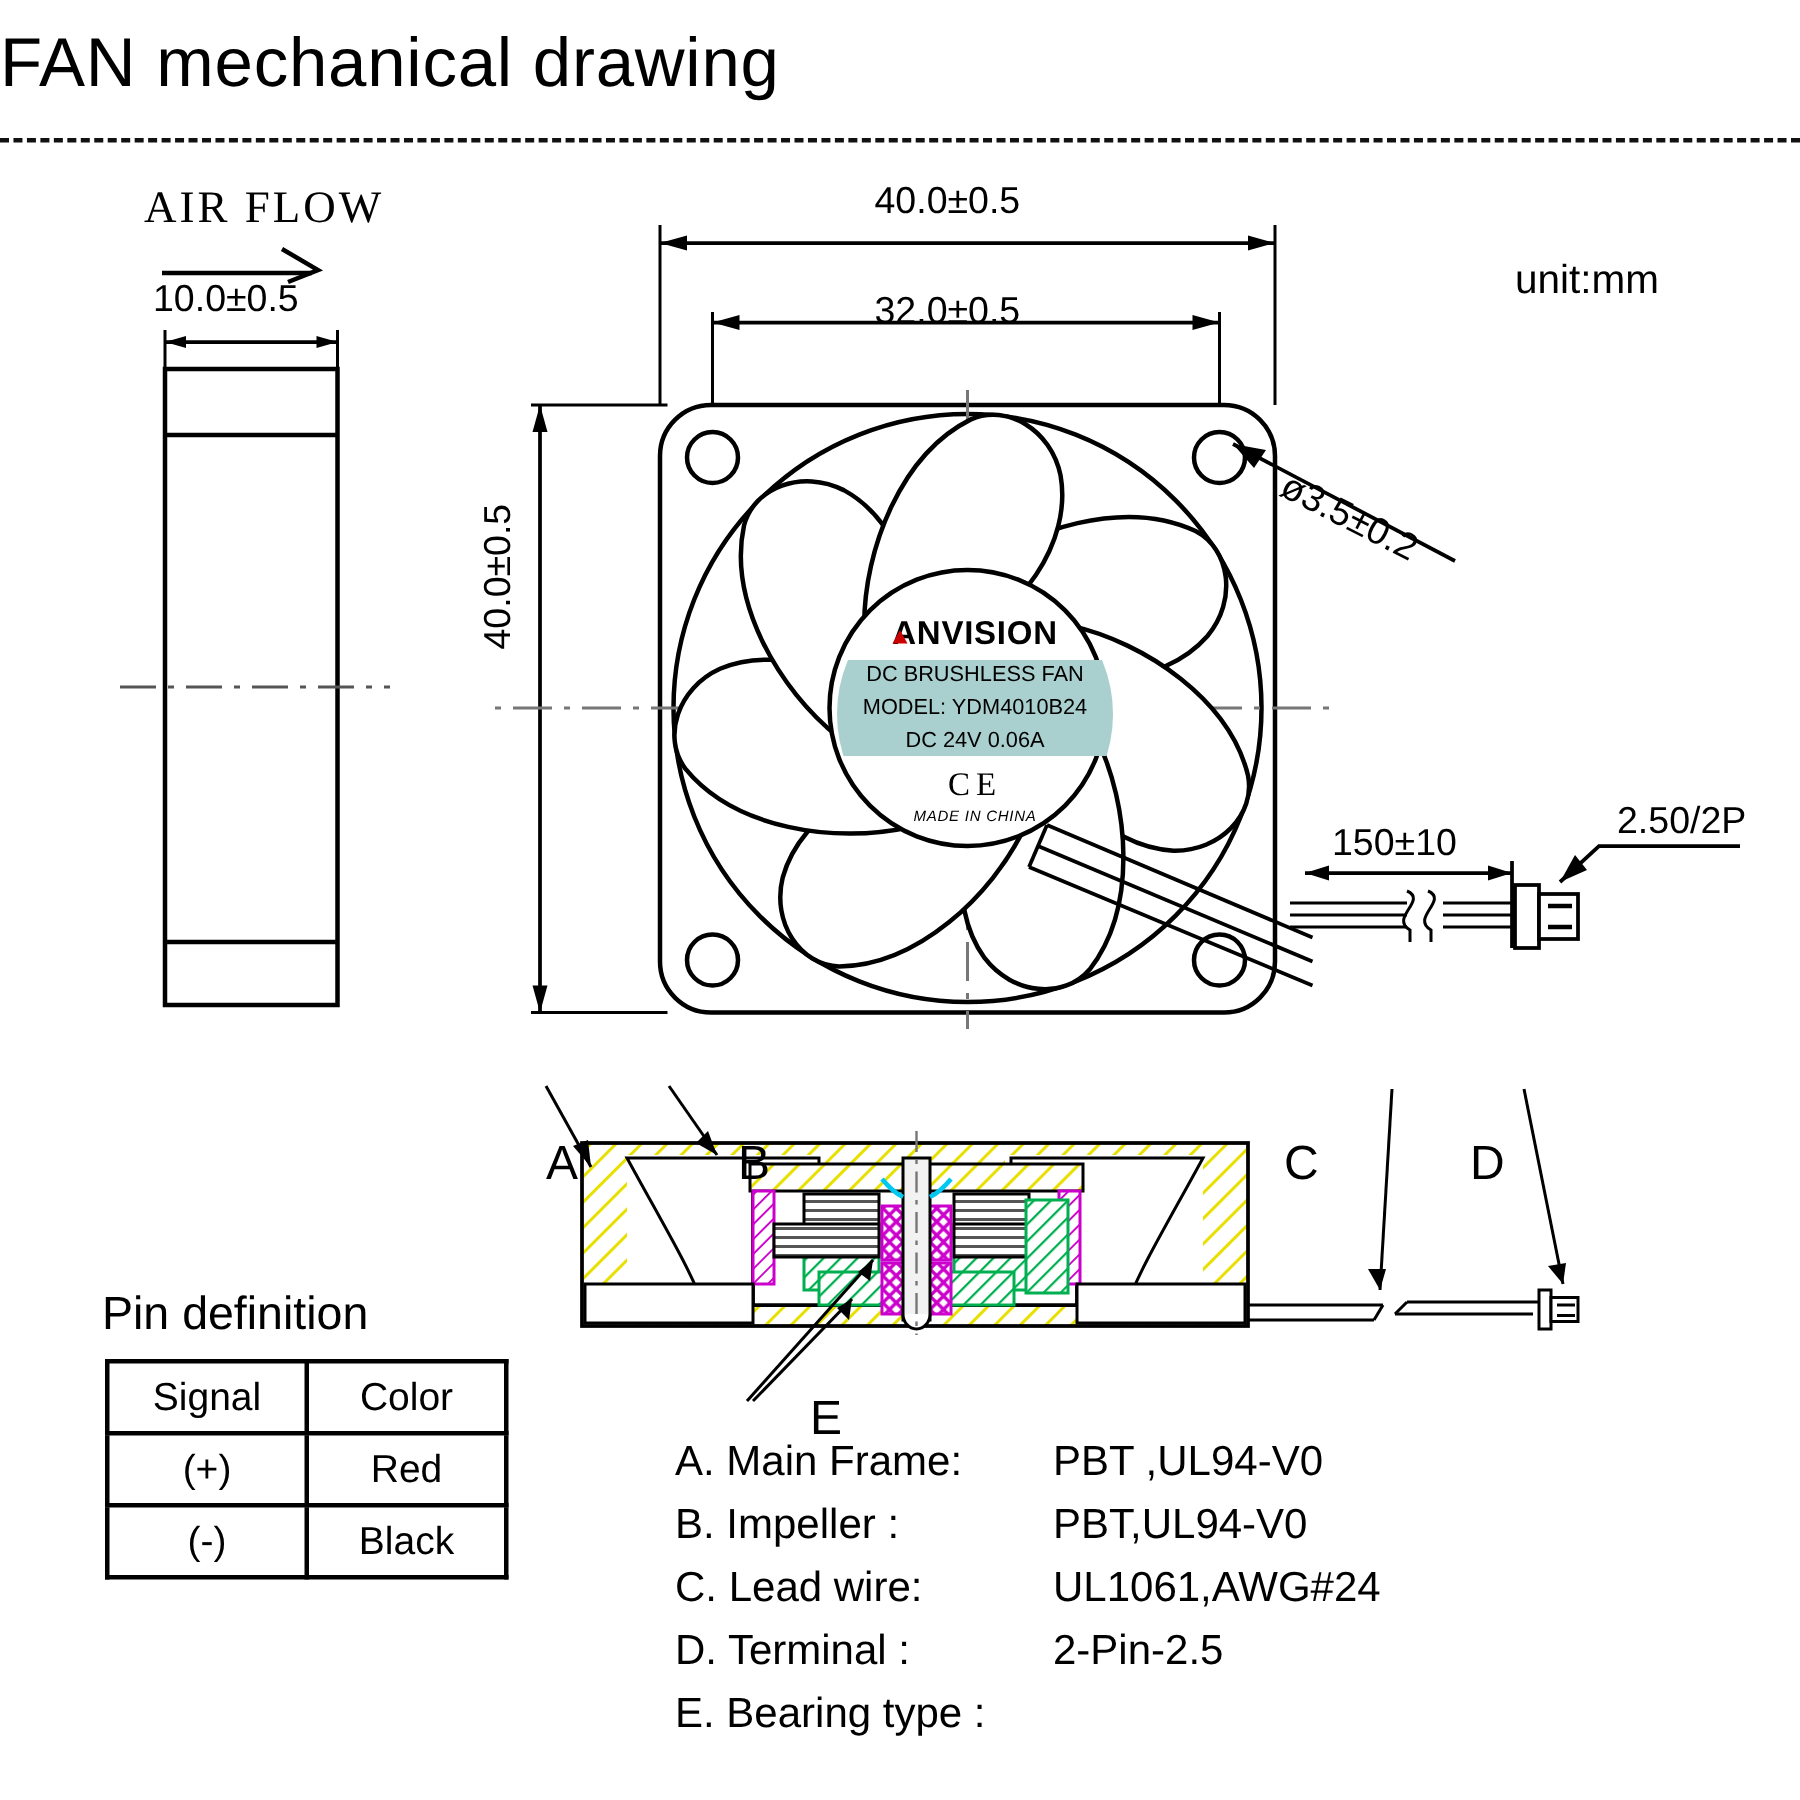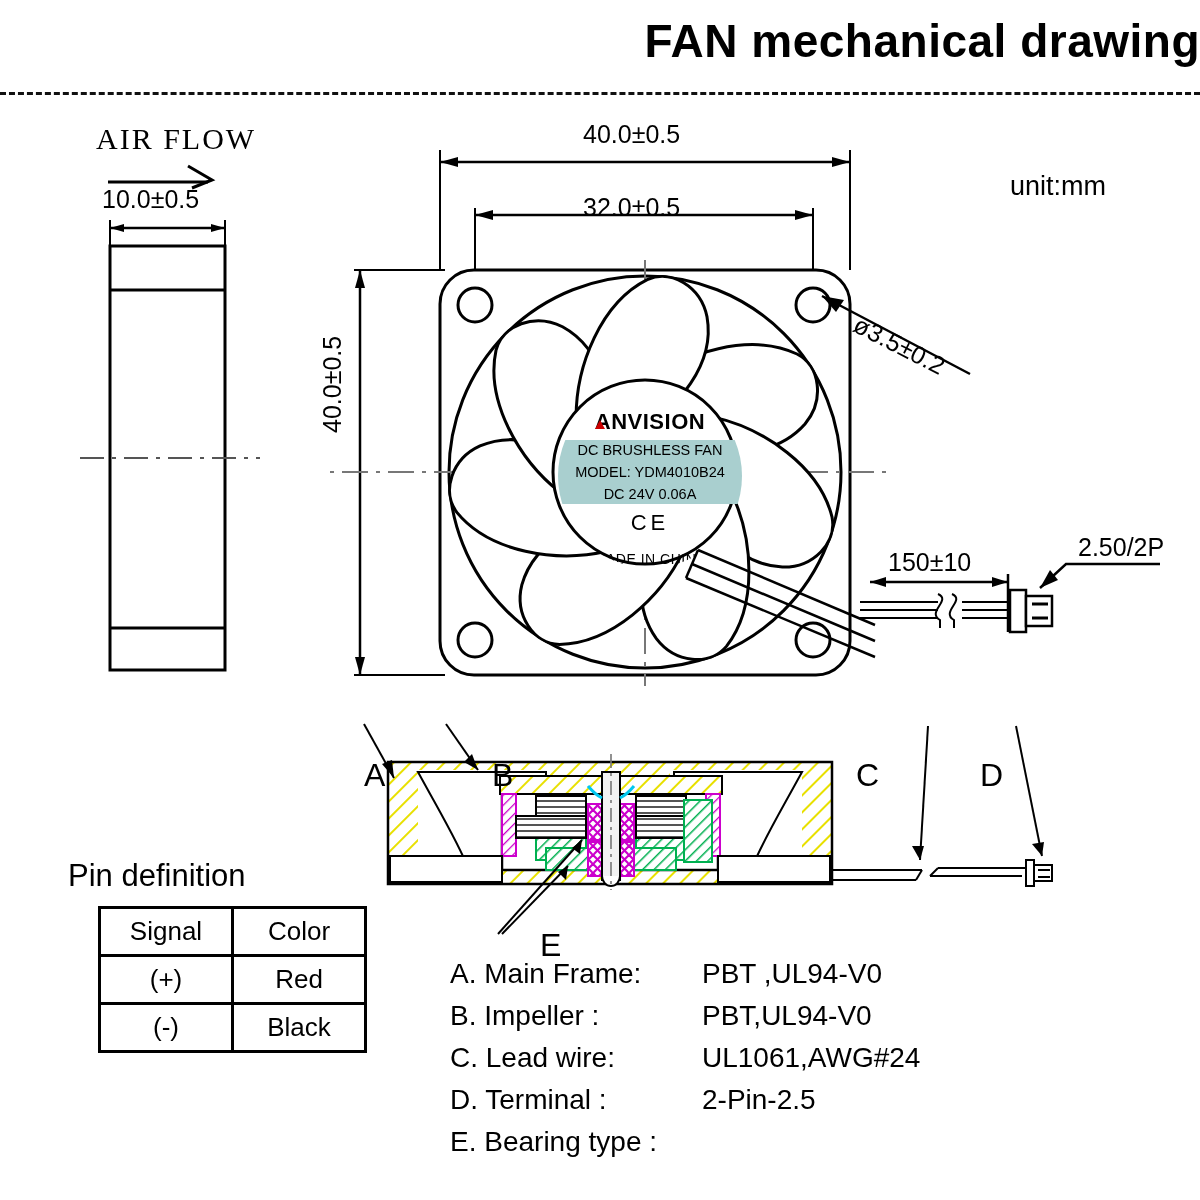--- a/index.html
+++ b/index.html
@@ -10,23 +10,23 @@
     color:#000;
     overflow:hidden;
     position:relative;
   }
   #page{position:absolute;inset:0;}
   .abs{position:absolute;}
 
   
   #title{
     left:0;top:14px;width:1200px;
-    text-align:right;
+    text-align:left;
     font-size:46px;
-    font-weight:700;
+    font-weight:400;
     letter-spacing:0.5px;
     font-family:"Liberation Sans", sans-serif;
   }
   #title-rule{
     left:0;top:92px;width:1200px;height:0;
     border-top:3px dashed #111;
   }
 
   
   .lbl{font-size:25px;white-space:nowrap;font-family:"Liberation Sans",sans-serif;margin-top:29px;}
@@ -39,21 +39,20 @@
     font-size:30px;
     letter-spacing:2px;
   }
   #unit-text{left:1010px;top:142px;font-size:27px;}
 
   
   #pin-title{left:68px;top:858px;font-size:31px;}
   #pin-table{
     left:70px;top:906px;
     border-collapse:collapse;
-    margin-left:28px;
   }
   #pin-table td{
     border:3px solid #000;
     width:130px;height:45px;
     text-align:center;
     font-size:26px;
     padding:0;
   }
 
   
@@ -222,22 +221,22 @@
   <div class="abs" style="left:558px;top:384px;width:184px;height:184px;border-radius:50%;overflow:hidden;">
 
     <div class="abs" style="left:0;top:56px;width:184px;height:64px;background:#a9cfcf;"></div>
 
     <div class="fl" style="top:25px;font-size:22px;font-weight:bold;letter-spacing:0.5px;">
       <span style="display:inline-block;width:0;height:0;border-left:5px solid transparent;border-right:5px solid transparent;border-bottom:9px solid #cc0000;position:relative;top:0px;margin-right:-10px;"></span><span>ANVISION</span>
     </div>
     <div class="fl" style="top:58px;font-size:14.5px;">DC BRUSHLESS FAN</div>
     <div class="fl" style="top:80px;font-size:14.5px;">MODEL: YDM4010B24</div>
     <div class="fl" style="top:102px;font-size:14.5px;">DC 24V  0.06A</div>
-    <div class="fl" style="top:126px;font-size:22px;letter-spacing:4px;font-family:Liberation Sans, sans-serif;">CE</div>
-    <div class="fl" style="top:167px;font-size:14px;letter-spacing:0.5px;">MADE IN CHINA</div>
+    <div class="fl" style="top:126px;font-size:22px;letter-spacing:4px;font-family:Liberation Serif, serif;">CE</div>
+    <div class="fl" style="top:155px;font-size:10px;letter-spacing:0.5px;font-style:italic;">MADE IN CHINA</div>
   </div>
 
   <svg class="abs" style="left:350px;top:720px;" width="720" height="220" viewBox="0 0 720 220">
     <defs>
       <pattern id="hatchY" width="12" height="12" patternTransform="rotate(45)" patternUnits="userSpaceOnUse">
         <rect width="12" height="12" fill="#fff"></rect>
         <line x1="0" y1="0" x2="0" y2="12" stroke="#e8e000" stroke-width="4"></line>
       </pattern>
       <pattern id="hatchG" width="8" height="8" patternTransform="rotate(45)" patternUnits="userSpaceOnUse">
         <rect width="8" height="8" fill="#fff"></rect>

